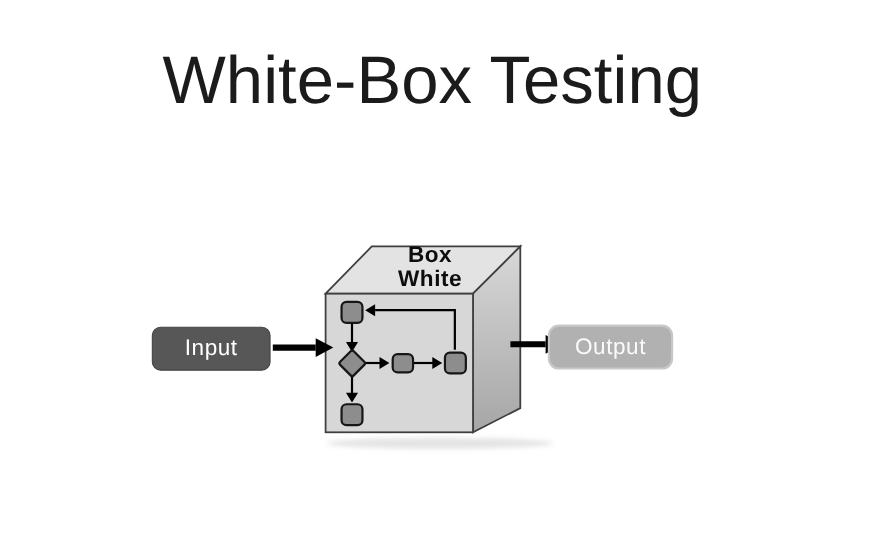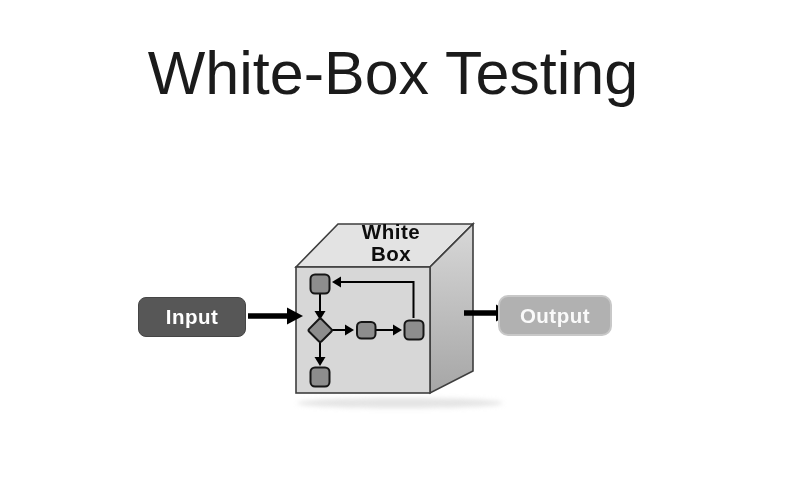--- a/index.html
+++ b/index.html
@@ -24,21 +24,21 @@
   .thick-arrow line { stroke:var(--arrow, #000); stroke-width:5.5; }
   .thick-arrow polygon { fill:var(--arrow, #000); }
   .shadow { fill:#d5d5d5; opacity:0.65; }
   .box-label {
     position:absolute; left:331px; top:221px; width:120px;
     text-align:center; font-size:20.5px; font-weight:700;
     color:#0d0d0d; line-height:21.5px; letter-spacing:0.5px;
   }
   .io {
     position:absolute; display:flex; align-items:center; justify-content:center;
-    font-weight:700; font-size:20.5px; letter-spacing:0.5px; box-sizing:border-box;
+    font-weight:400; font-size:20.5px; letter-spacing:0.5px; box-sizing:border-box;
   }
   .input {
     left:138px; top:297px; width:108px; height:40px;
     background:var(--input-fill, #575757); border:1px solid #454545;
     border-radius:8px; color:#ffffff;
   }
   .output {
     left:498px; top:295px; width:114px; height:41px;
     background:var(--output-fill, #b1b1b1); border:2px solid #c8c8c8;
     border-radius:10px; color:#fafafa;
@@ -97,22 +97,22 @@
   </g>
   <g class="thick-arrow">
     <line x1="464" y1="313" x2="496" y2="313"></line>
     <polygon points="496,304.5 496,321.5 512,313"></polygon>
   </g>
 </svg>
 
 <h1 class="title">White-Box Testing</h1>
 
 <div class="box-label">
+  <div>Box</div>
   <div>White</div>
-  <div>Box</div>
 </div>
 
 <div class="io input">
   <span>Input</span>
 </div>
 
 <div class="io output">
   <span>Output</span>
 </div>
 

